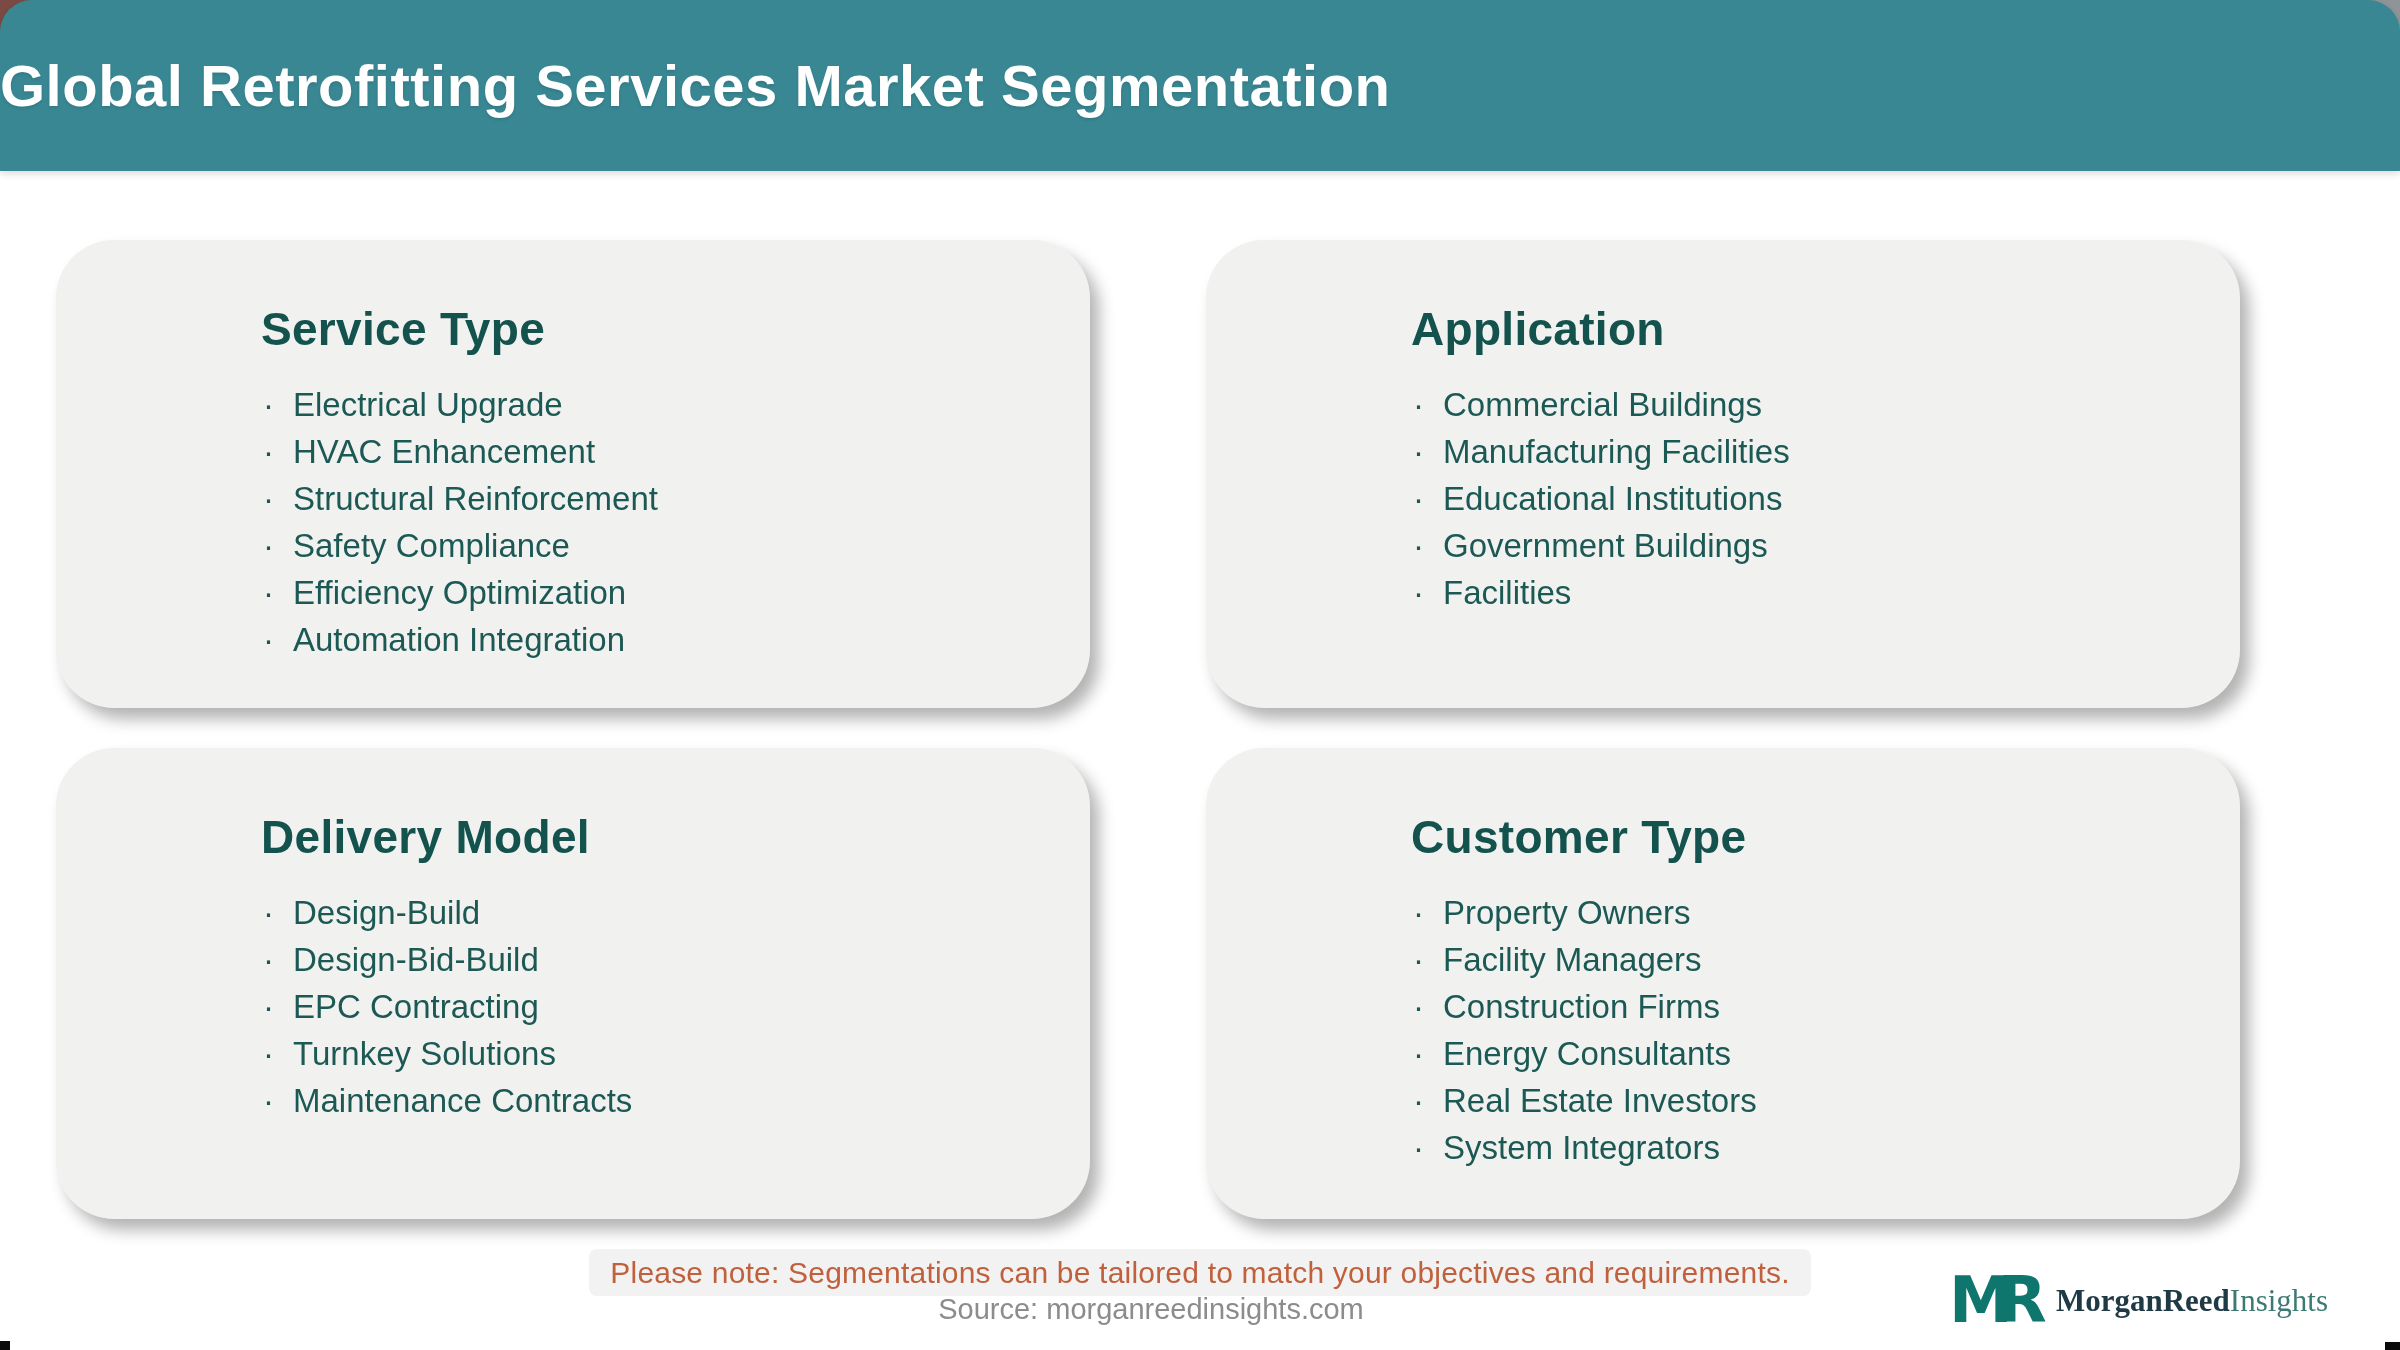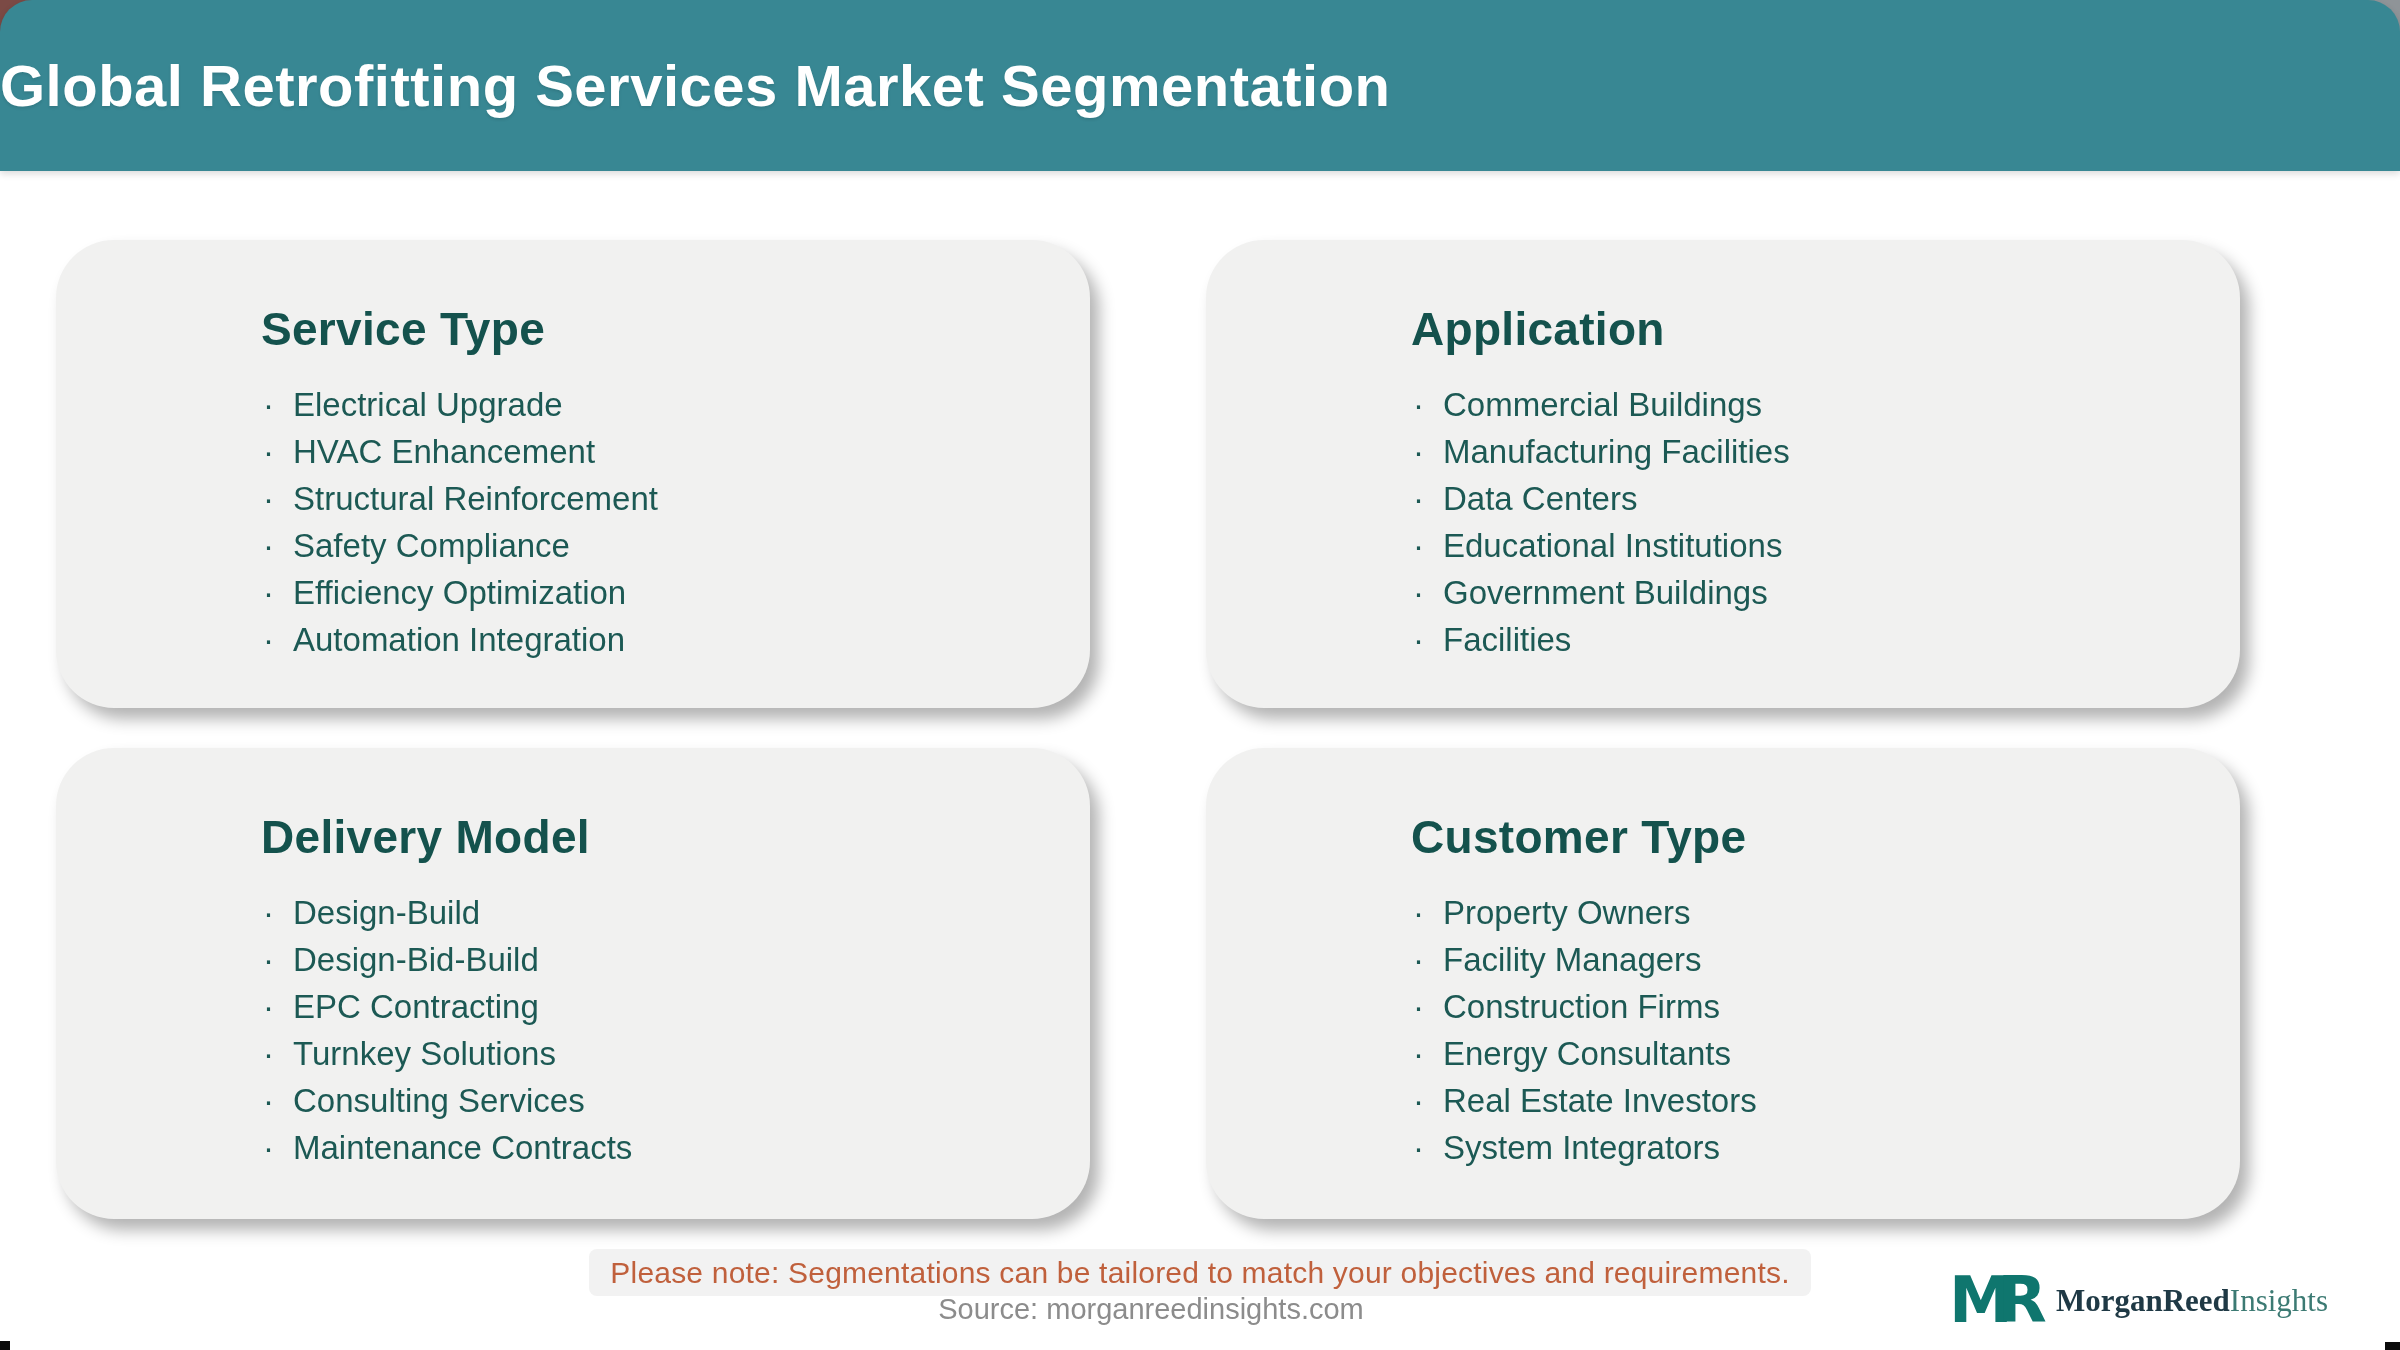--- a/index.html
+++ b/index.html
@@ -153,35 +153,33 @@
     <li>Efficiency Optimization</li>
     <li>Automation Integration</li>
   </ul>
 </div>
 
 <div class="card r1 c2">
   <h2>Application</h2>
   <ul>
     <li>Commercial Buildings</li>
     <li>Manufacturing Facilities</li>
-    <li>Data Centers</li>
     <li>Educational Institutions</li>
     <li>Government Buildings</li>
     <li>Facilities</li>
   </ul>
 </div>
 
 <div class="card r2 c1">
   <h2>Delivery Model</h2>
   <ul>
     <li>Design-Build</li>
     <li>Design-Bid-Build</li>
     <li>EPC Contracting</li>
     <li>Turnkey Solutions</li>
-    <li>Consulting Services</li>
     <li>Maintenance Contracts</li>
   </ul>
 </div>
 
 <div class="card r2 c2">
   <h2>Customer Type</h2>
   <ul>
     <li>Property Owners</li>
     <li>Facility Managers</li>
     <li>Construction Firms</li>

